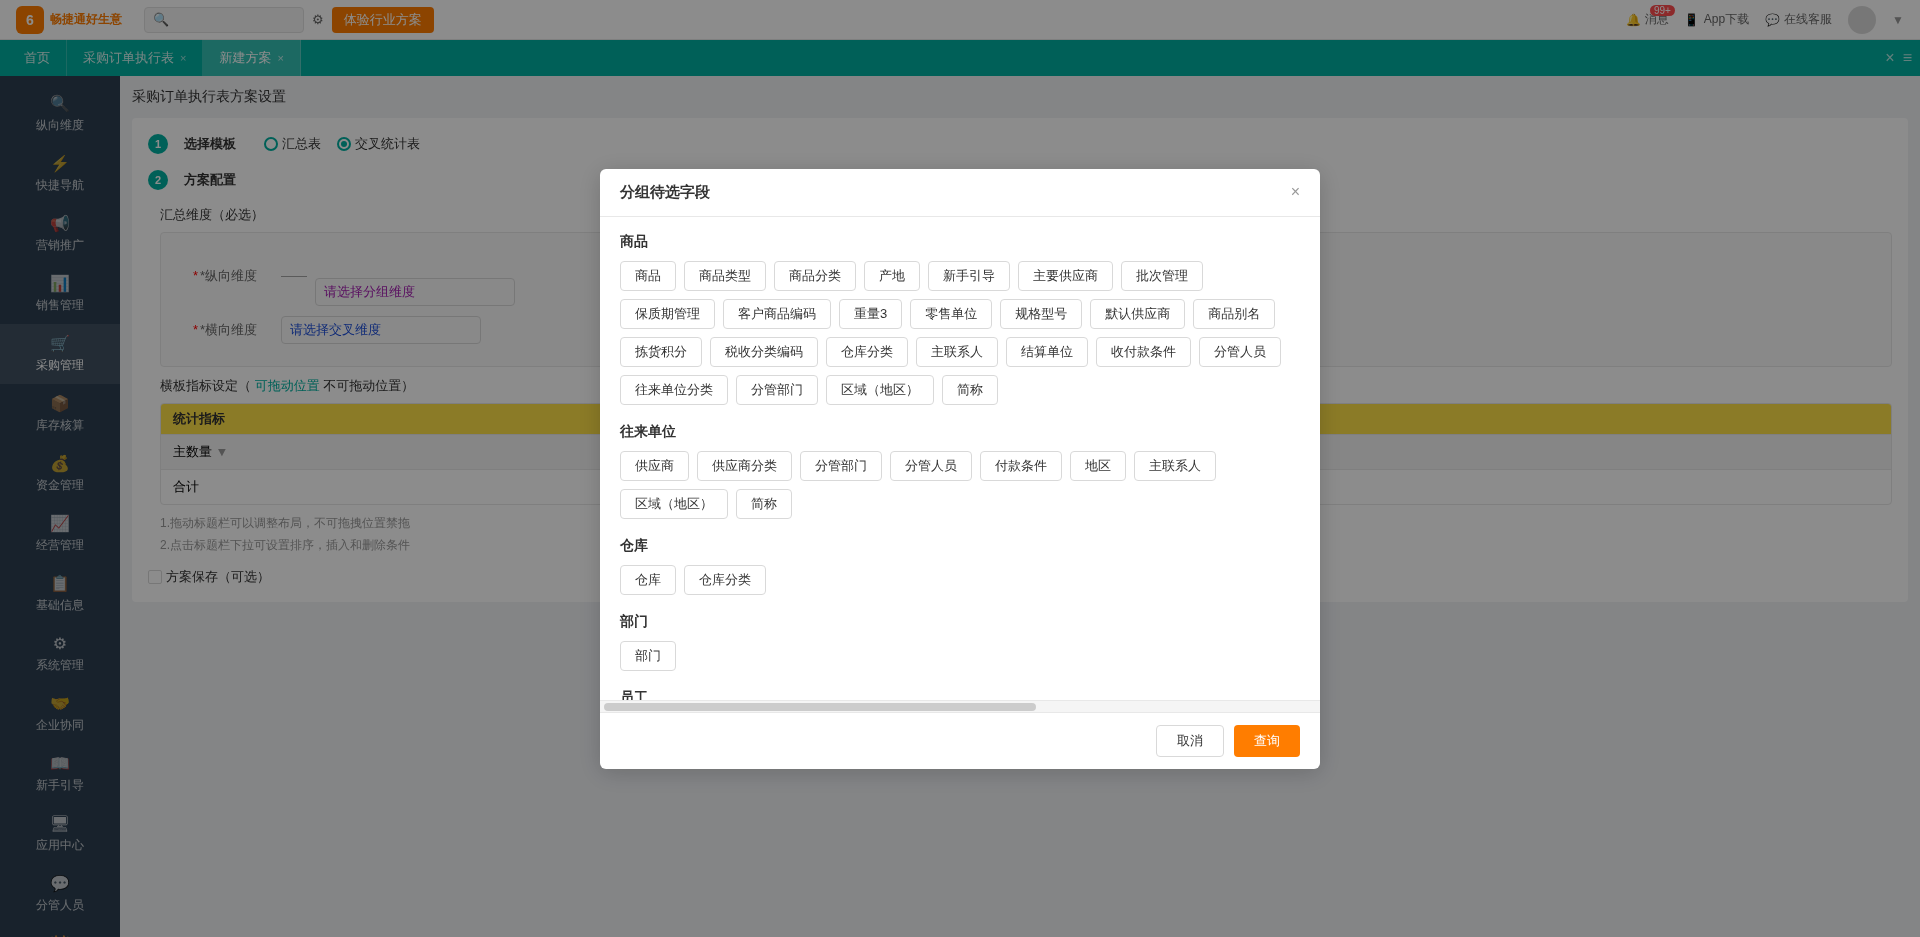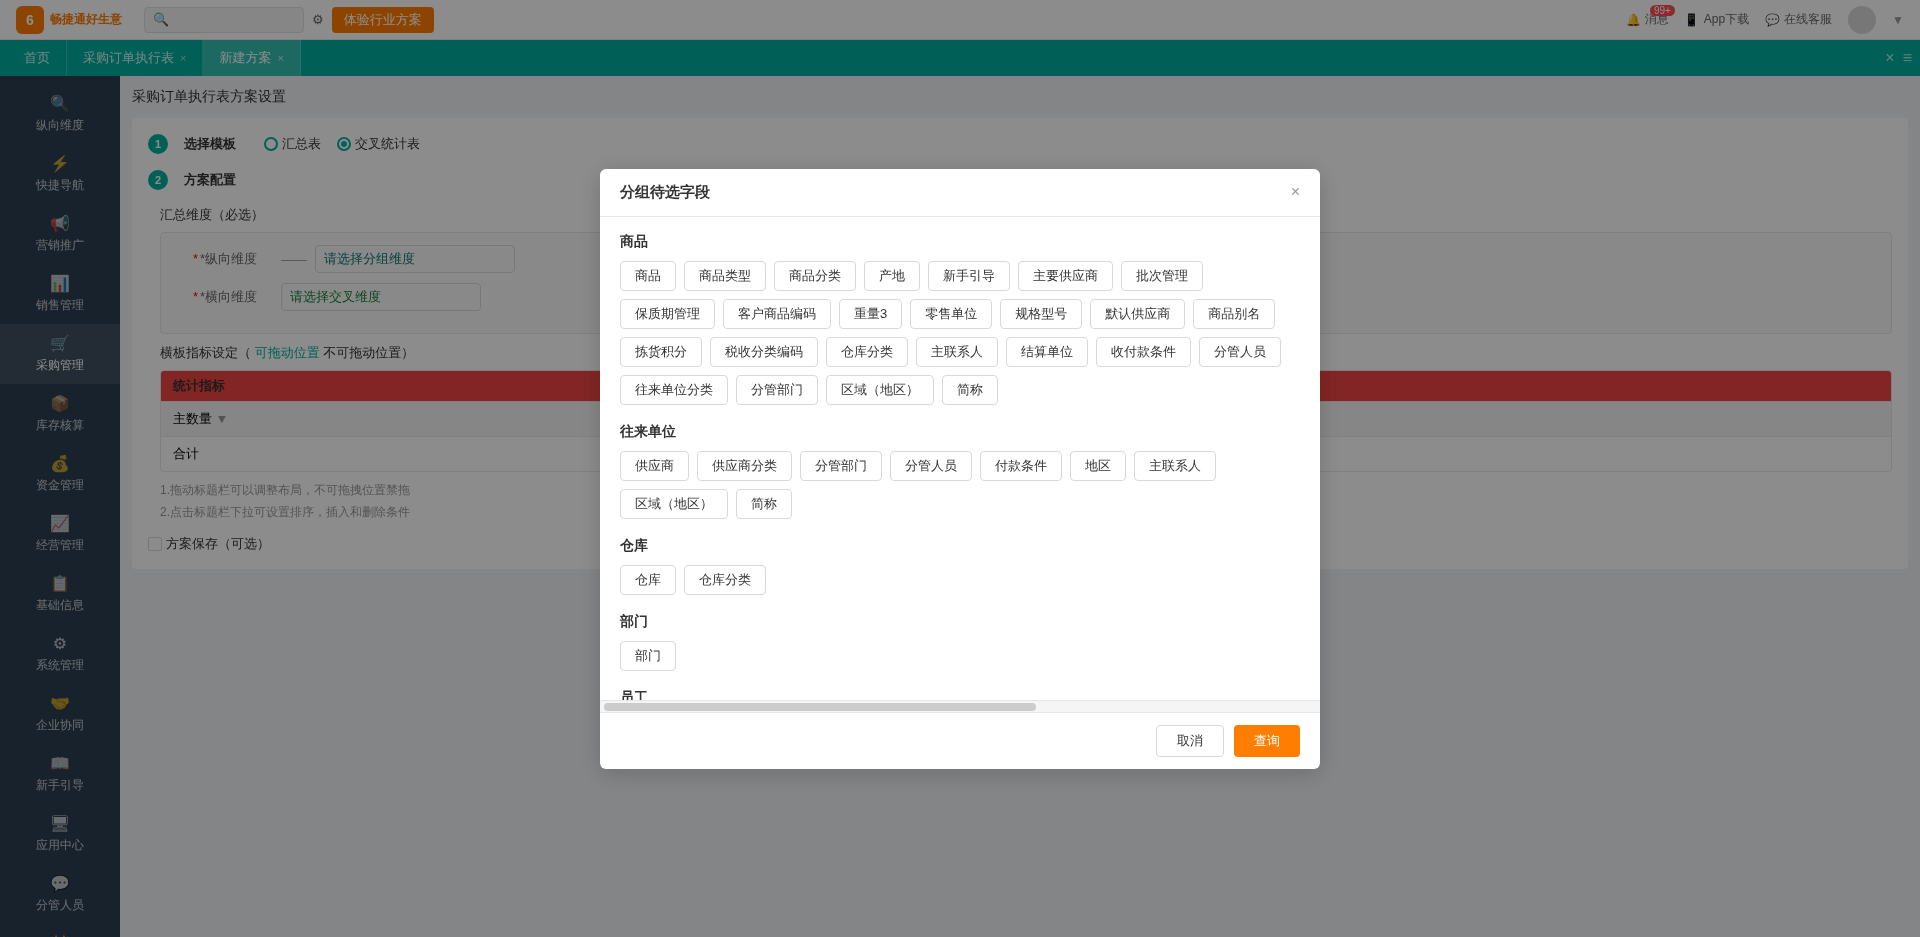--- a/index.html
+++ b/index.html
@@ -333,34 +333,34 @@
       <div class="step-row">
         <div class="step-badge">2</div>
         <span class="step-label">方案配置</span>
       </div>
       <div style="padding-left:12px;">
         <div style="font-size:13px;color:#333;margin-bottom:8px;">汇总维度（必选）</div>
         <div class="config-section">
           <div class="form-row">
             <span class="form-label required">*纵向维度</span>
             <span class="dash">——</span>
-            <div class="form-select" style="color:#0f766e;">请选择分组维度</div>
+            <div class="form-select" style="color:#a21caf;margin-top:33px;">请选择分组维度</div>
           </div>
           <div class="form-row">
             <span class="form-label required">*横向维度</span>
-            <div class="form-select" style="color:#15803d;">请选择交叉维度</div>
+            <div class="form-select" style="color:#1d4ed8;">请选择交叉维度</div>
           </div>
         </div>
         <div style="font-size:13px;color:#333;margin-bottom:8px;">
           <span>横板指标设定（</span>
           <span style="color:#00b0a0;cursor:pointer;">可拖动位置</span>
           <span>不可拖动位置）</span>
         </div>
         <div class="table-area">
-          <div style="background:#ef4444;padding:6px 12px;font-size:13px;font-weight:bold;color:#333;border-bottom:1px solid #e8e8e8;">统计指标</div>
+          <div style="background:#fde047;padding:6px 12px;font-size:13px;font-weight:bold;color:#333;border-bottom:1px solid #e8e8e8;">统计指标</div>
           <div class="table-header-row">
             <div class="table-col" style="flex:1;display:flex;align-items:center;gap:6px;">
               <span>主数量</span>
               <span style="color:#999;cursor:pointer;">▼</span>
             </div>
             <div class="table-col" style="flex:1;">
               <span>金额</span>
             </div>
           </div>
           <div class="table-body-row">

